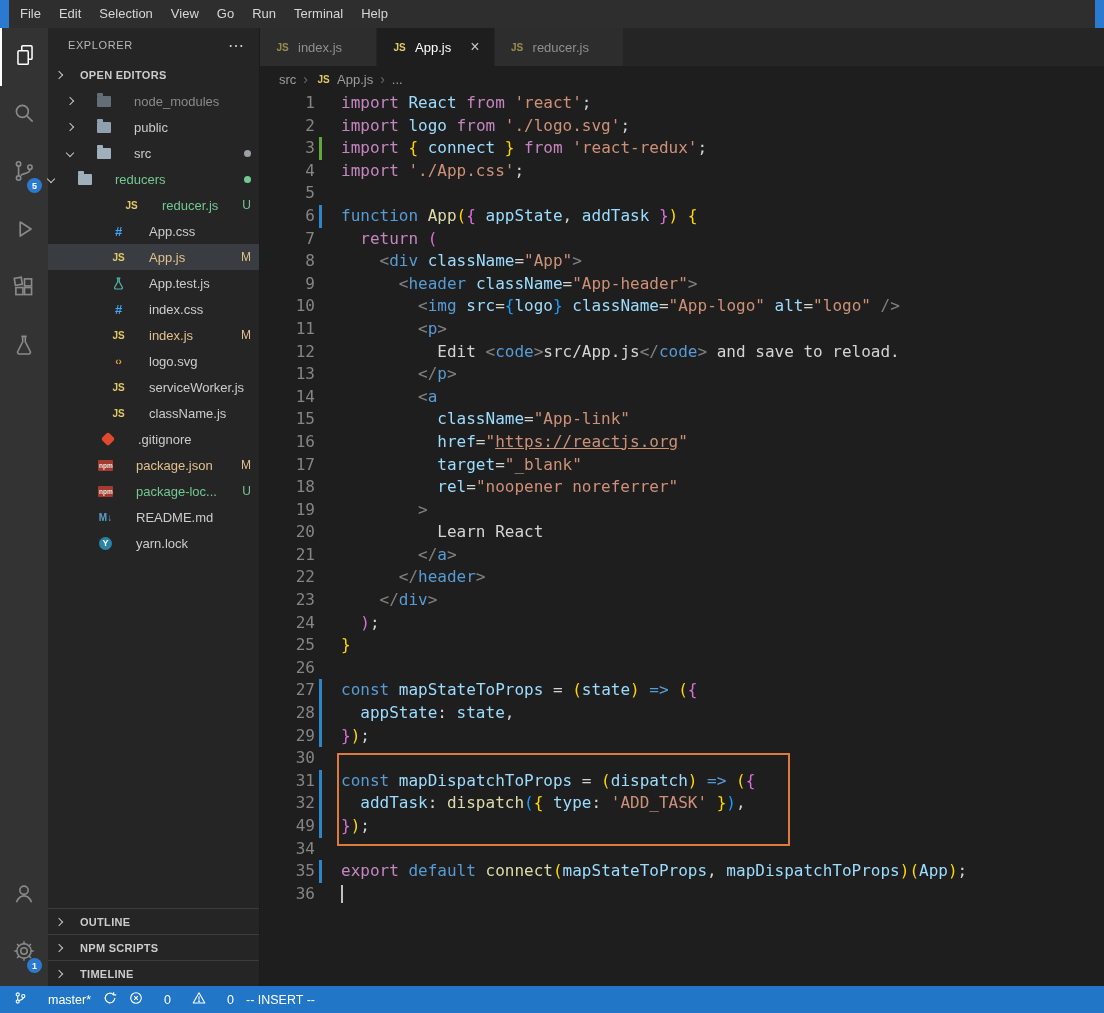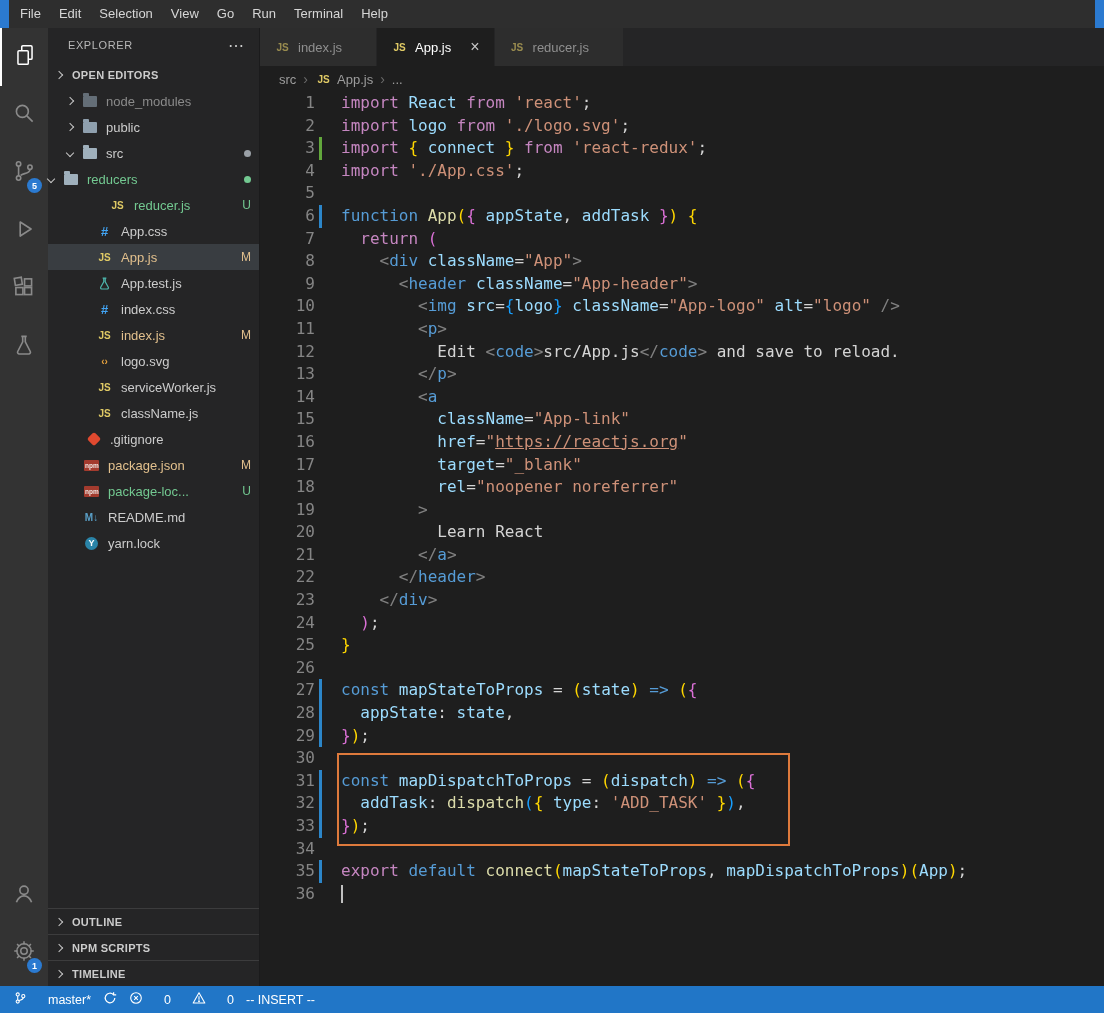--- a/index.html
+++ b/index.html
@@ -25,28 +25,28 @@
               min-width:15px; height:15px; border-radius:8px; display:flex; align-items:center;
               justify-content:center; font-weight:bold; }
   .ab-bottom { margin-top:auto; display:flex; flex-direction:column; align-items:center; padding-bottom:4px; }
 
   
   .sidebar { width:212px; background:#252526; display:flex; flex-direction:column; flex:none;
              font-size:13px; color:#cccccc; border-right:1px solid #1b1b1c; }
   .sb-title { height:34px; display:flex; align-items:center; padding:0 14px 0 20px; font-size:11px;
               letter-spacing:.6px; color:#b8b8b8; flex:none; }
   .sb-title .dots { margin-left:auto; font-size:16px; color:#cccccc; letter-spacing:1px; }
-  .section-row { height:26px; display:flex; align-items:center; gap:10px; padding:0 8px;
+  .section-row { height:26px; display:flex; align-items:center; gap:18px; padding:0 8px;
                  font-weight:bold; font-size:11px; letter-spacing:.3px; color:#cccccc; flex:none; }
   .section-row.bordered { border-top:1px solid rgba(204,204,204,.14); }
   .chev { width:6px; height:6px; border-right:1.4px solid #c5c5c5; border-bottom:1.4px solid #c5c5c5; flex:none; }
   .chev.right { transform:rotate(-45deg); }
   .chev.down  { transform:rotate(45deg); }
   .tree { flex:none; }
-  .tree-row { height:26px; display:flex; align-items:center; gap:8px; padding-right:8px; cursor:default; }
+  .tree-row { height:26px; display:flex; align-items:center; gap:22px; padding-right:8px; cursor:default; }
   .tree-row.sel { background:#393d41; }
   .tree-row.dim .fi { opacity:.6; }
   .chev-sp { width:8px; flex:none; }
   .fi { width:17px; height:16px; display:flex; justify-content:center; align-items:center; flex:none; }
   .tree-label { white-space:nowrap; overflow:hidden; }
   .badge { margin-left:auto; font-size:12px; }
   .dot { margin-left:auto; width:7px; height:7px; border-radius:50%; }
   .dot.green { background:#73c991; } .dot.gray { background:#9aa0a6; }
   .c-green { color:#73c991; } .c-orange { color:#e2c08d; } .c-dim { color:#8a8a8a; }
   .sb-spacer { flex:1; }
@@ -426,21 +426,21 @@
             <div class="cl"><span class="ln">23</span><span class="df"></span><span class="ct"><span class="tk-pl">    </span><span class="tk-p">&lt;/</span><span class="tk-t">div</span><span class="tk-p">&gt;</span></span></div>
             <div class="cl"><span class="ln">24</span><span class="df"></span><span class="ct"><span class="tk-pl">  </span><span class="tk-b2">)</span><span class="tk-pl">;</span></span></div>
             <div class="cl"><span class="ln">25</span><span class="df"></span><span class="ct"><span class="tk-b1">}</span></span></div>
             <div class="cl"><span class="ln">26</span><span class="df"></span><span class="ct"></span></div>
             <div class="cl"><span class="ln">27</span><span class="df df-mod"></span><span class="ct"><span class="tk-kw2">const</span><span class="tk-pl"> </span><span class="tk-v">mapStateToProps</span><span class="tk-pl"> = </span><span class="tk-b1">(</span><span class="tk-v">state</span><span class="tk-b1">)</span><span class="tk-pl"> </span><span class="tk-kw2">=&gt;</span><span class="tk-pl"> </span><span class="tk-b1">(</span><span class="tk-b2">{</span></span></div>
             <div class="cl"><span class="ln">28</span><span class="df df-mod"></span><span class="ct"><span class="tk-pl">  </span><span class="tk-v">appState</span><span class="tk-pl">: </span><span class="tk-v">state</span><span class="tk-pl">,</span></span></div>
             <div class="cl"><span class="ln">29</span><span class="df df-mod"></span><span class="ct"><span class="tk-b2">}</span><span class="tk-b1">)</span><span class="tk-pl">;</span></span></div>
             <div class="cl"><span class="ln">30</span><span class="df"></span><span class="ct"></span></div>
             <div class="cl"><span class="ln">31</span><span class="df df-mod"></span><span class="ct"><span class="tk-kw2">const</span><span class="tk-pl"> </span><span class="tk-v">mapDispatchToProps</span><span class="tk-pl"> = </span><span class="tk-b1">(</span><span class="tk-v">dispatch</span><span class="tk-b1">)</span><span class="tk-pl"> </span><span class="tk-kw2">=&gt;</span><span class="tk-pl"> </span><span class="tk-b1">(</span><span class="tk-b2">{</span></span></div>
             <div class="cl"><span class="ln">32</span><span class="df df-mod"></span><span class="ct"><span class="tk-pl">  </span><span class="tk-v">addTask</span><span class="tk-pl">: </span><span class="tk-fn">dispatch</span><span class="tk-b3">(</span><span class="tk-b1">{</span><span class="tk-pl"> </span><span class="tk-v">type</span><span class="tk-pl">: </span><span class="tk-s">'ADD_TASK'</span><span class="tk-pl"> </span><span class="tk-b1">}</span><span class="tk-b3">)</span><span class="tk-pl">,</span></span></div>
-            <div class="cl"><span class="ln">33</span><span class="df df-mod"></span><span class="ct"><span class="tk-b2">}</span><span class="tk-b1">)</span><span class="tk-pl">;</span></span></div>
+            <div class="cl"><span class="ln">49</span><span class="df df-mod"></span><span class="ct"><span class="tk-b2">}</span><span class="tk-b1">)</span><span class="tk-pl">;</span></span></div>
             <div class="cl"><span class="ln">34</span><span class="df"></span><span class="ct"></span></div>
             <div class="cl"><span class="ln">35</span><span class="df df-mod"></span><span class="ct"><span class="tk-kw1">export</span><span class="tk-pl"> </span><span class="tk-kw2">default</span><span class="tk-pl"> </span><span class="tk-fn">connect</span><span class="tk-b1">(</span><span class="tk-v">mapStateToProps</span><span class="tk-pl">, </span><span class="tk-v">mapDispatchToProps</span><span class="tk-b1">)</span><span class="tk-b1">(</span><span class="tk-v">App</span><span class="tk-b1">)</span><span class="tk-pl">;</span></span></div>
             <div class="cl"><span class="ln">36</span><span class="df"></span><span class="ct"><span class="caret"></span></span></div>
           </div>
         <div class="annotation"></div>
       </div>
     </div>
   </div>
 
   <div class="statusbar">

